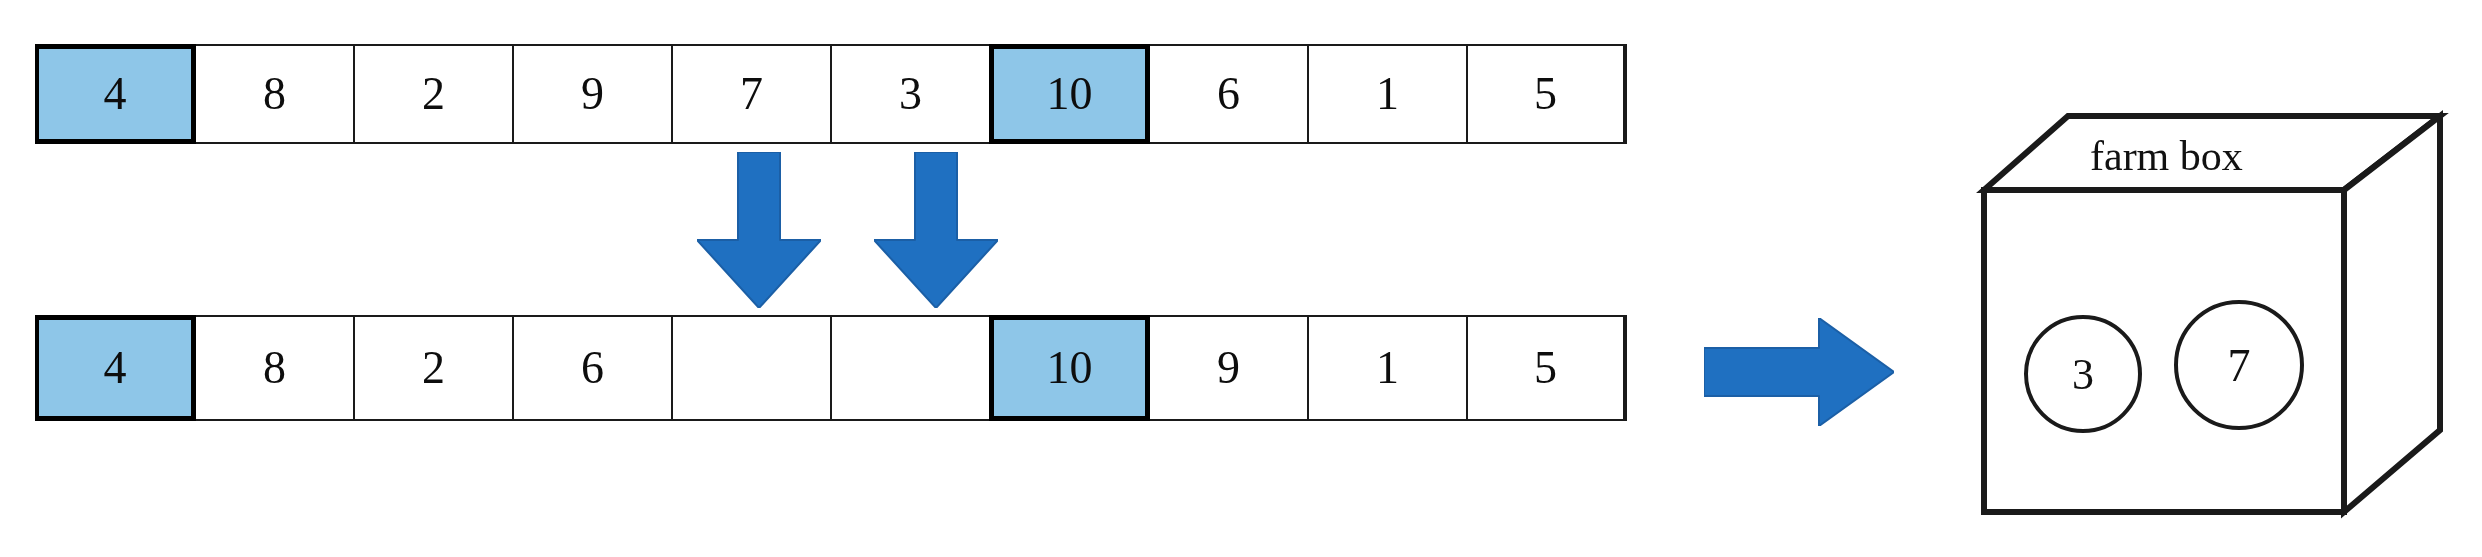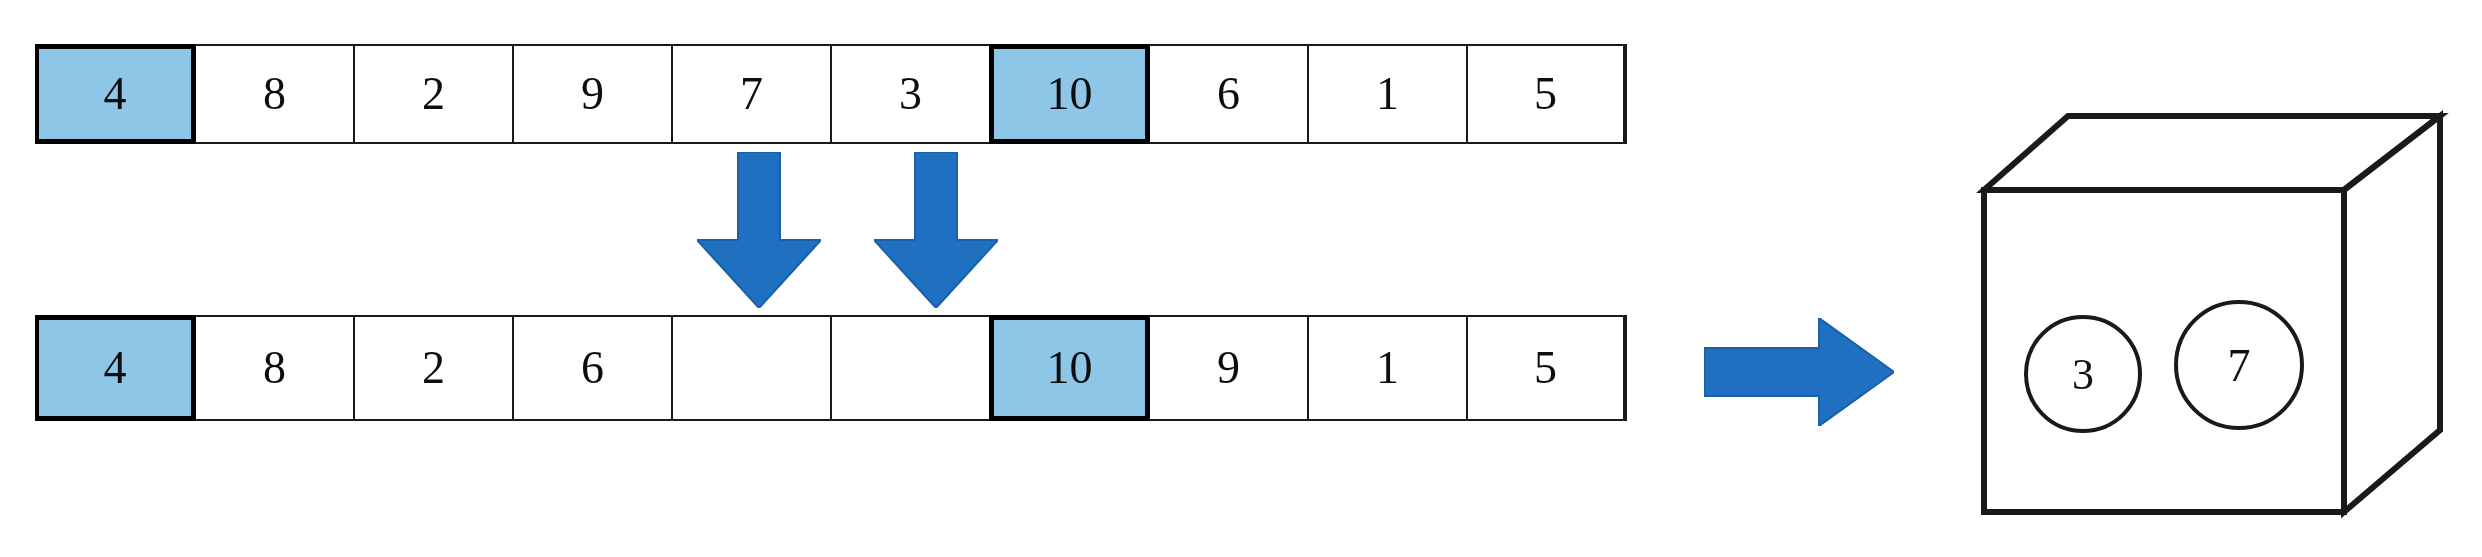--- a/index.html
+++ b/index.html
@@ -176,20 +176,21 @@
   <div class="farm-box" style="left:1940px; top:100px; width:520px; height:430px;">
     <svg width="520" height="430" viewBox="0 0 520 430" aria-hidden="true">
 
       <rect x="44" y="90" width="360" height="322" fill="#ffffff" stroke="#1a1a1a" stroke-width="6"></rect>
 
       <polygon points="44,90 128,16 500,16 404,90" fill="#ffffff" stroke="#1a1a1a" stroke-width="6" stroke-linejoin="miter"></polygon>
 
       <polygon points="404,90 500,16 500,330 404,412" fill="#ffffff" stroke="#1a1a1a" stroke-width="6" stroke-linejoin="miter"></polygon>
     </svg>
 
+    <span class="box-label" style="left:150px; top:32px;">farm box</span>
 
     <div class="token" style="left:84px; top:215px; width:118px; height:118px; font-size:44px;">
       <span>3</span>
     </div>
 
     <div class="token" style="left:234px; top:200px; width:130px; height:130px; font-size:46px;">
       <span>7</span>
     </div>
   </div>
 

